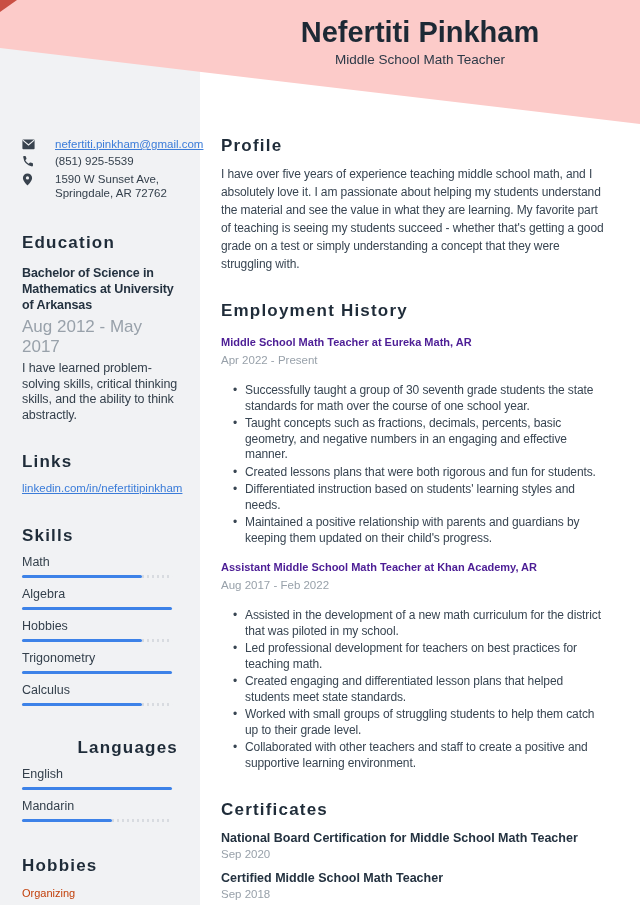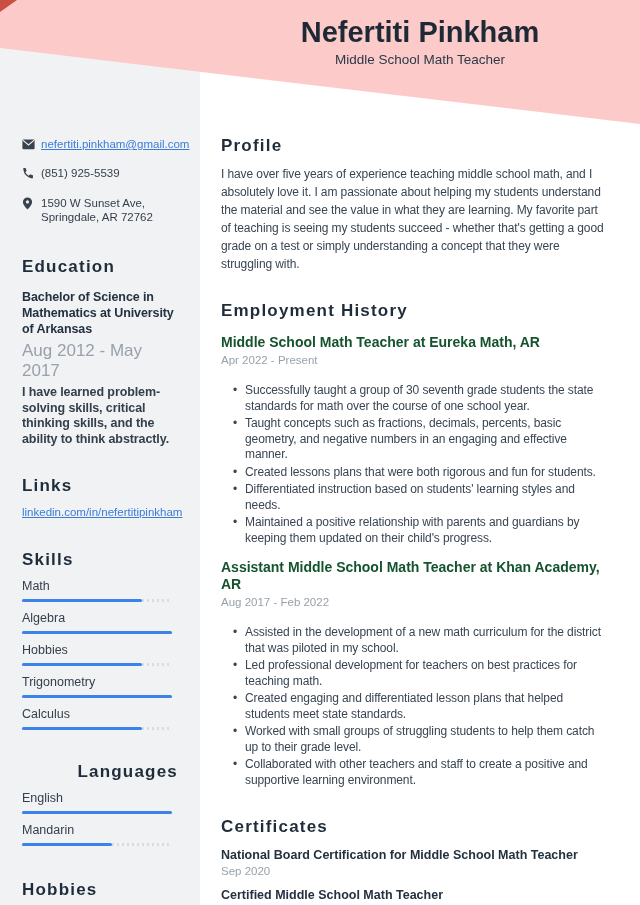--- a/index.html
+++ b/index.html
@@ -13,30 +13,30 @@
   .band-inner { position:absolute; left:200px; right:0; top:17px; text-align:center; }
   .band h1 { font-size:29px; font-weight:700; color:#1d2935; line-height:1.1; }
   .band .subtitle { font-size:13.5px; color:#2c3947; margin-top:3px; }
   .corner { position:absolute; top:0; left:0; width:0; height:0; z-index:3;
             border-top:12px solid #c94f43; border-right:17px solid transparent; }
 
   
   .sidebar { position:absolute; top:0; left:0; width:200px; height:905px;
              background:#f1f2f4; padding:138px 22px 0 22px; z-index:1; }
   .side-heading { font-size:17px; font-weight:700; letter-spacing:1.2px; color:#1f2c39; }
-  .contact-row { display:flex; align-items:flex-start; gap:6px; margin-bottom:16px; }
+  .contact-row { display:flex; align-items:flex-start; gap:20px; margin-bottom:4px; }
   .contact-row .icon { flex:0 0 13px; padding-top:1px; }
   .contact-text { font-size:11.5px; line-height:14px; color:#333f4b; }
   .link { color:#3b7cd9; text-decoration:underline; font-size:11.5px; white-space:nowrap; cursor:pointer; }
   .addr-lines div { font-size:11.5px; line-height:14px; color:#333f4b; }
 
   .edu-heading { margin-top:33px; }
   .degree { font-size:12.5px; font-weight:700; line-height:16px; color:#243240; margin-top:12px; letter-spacing:-0.1px; }
   .side-date { font-size:17px; color:#98a1aa; margin-top:4px; }
-  .side-text { font-size:12.5px; line-height:15.5px; color:#333f4b; margin-top:4px; letter-spacing:-0.1px;font-weight:bold; }
+  .side-text { font-size:12.5px; line-height:15.5px; color:#333f4b; margin-top:4px; letter-spacing:-0.1px; }
 
   .links-heading { margin-top:29px; }
   .side-link { display:inline-block; margin-top:10px; }
 
   .skills-heading { margin-top:30px; }
   .meter-row { margin-top:9px; }
   .meter-label { font-size:12.5px; color:#333f4b; }
   .meter-track { position:relative; width:150px; height:3px; margin-top:6px; border-radius:2px;
                  background:repeating-linear-gradient(90deg,#d8dbe0 0 2px, transparent 2px 5px); }
   .meter-fill { position:absolute; left:0; top:0; height:3px; border-radius:2px; background:#3d82e8; }
@@ -45,21 +45,21 @@
   .hobbies-heading { margin-top:34px; }
   .hobby { font-size:11px; color:#c2410c; line-height:19px; }
   .hobby-list { margin-top:8px; }
 
   
   .main { margin-left:200px; padding:136px 35px 0 21px; position:relative; z-index:1; }
   .main-heading { font-size:17px; font-weight:700; letter-spacing:1.2px; color:#1f2c39; }
   .profile-text { margin-top:9px; font-size:12px; line-height:18px; color:#384552; letter-spacing:-0.1px; }
   .employment-heading { margin-top:28px; }
   .job { margin-top:13px; }
-  .job-title { font-size:14px; font-weight:700; color:#14532d; line-height:17px; }
+  .job-title { font-size:11px; font-weight:700; color:#4c1d95; line-height:17px; }
   .main-date { font-size:11.5px; color:#98a1aa; margin-top:3px; }
   .bullets { margin-top:17px; list-style:none; padding-left:24px; }
   .bullets li { position:relative; font-size:12px; line-height:15.5px; color:#384552; margin-bottom:2px; letter-spacing:-0.1px; }
   .bullets li::before { content:"\2022"; position:absolute; left:-12px; color:#384552; }
   .cert-heading { margin-top:29px; }
   .cert-item { margin-top:11px; }
   .cert-title { font-size:12.5px; font-weight:700; color:#243240; }
   .memb-heading { margin-top:33px; }
   svg { display:block; }
 </style>

